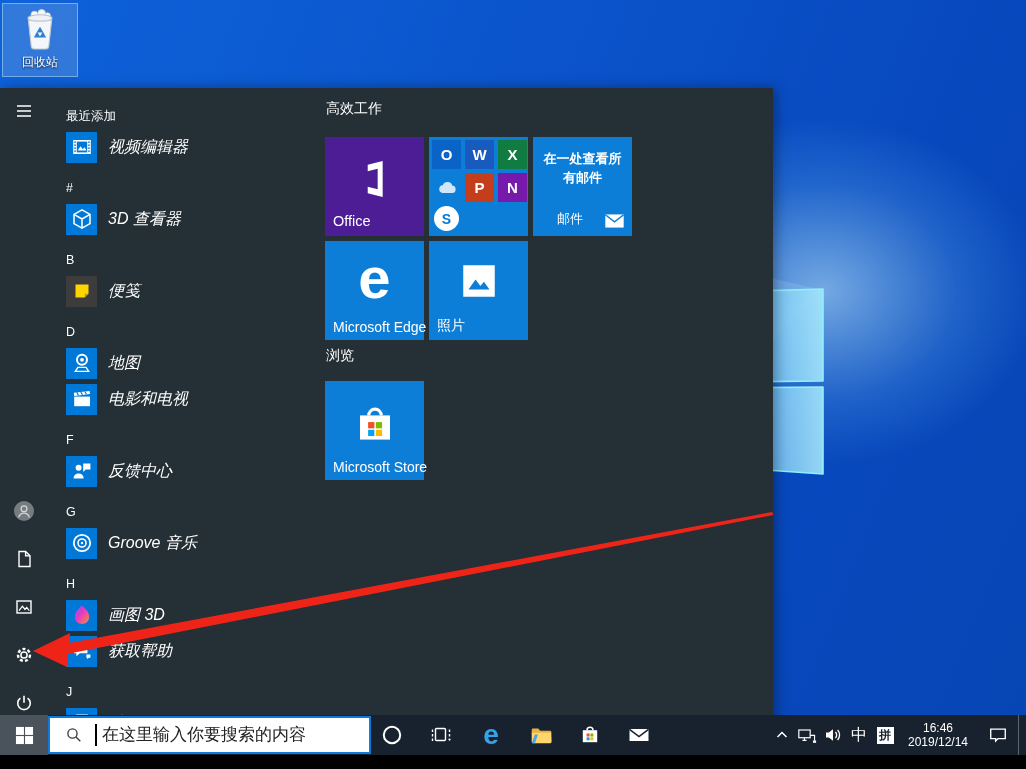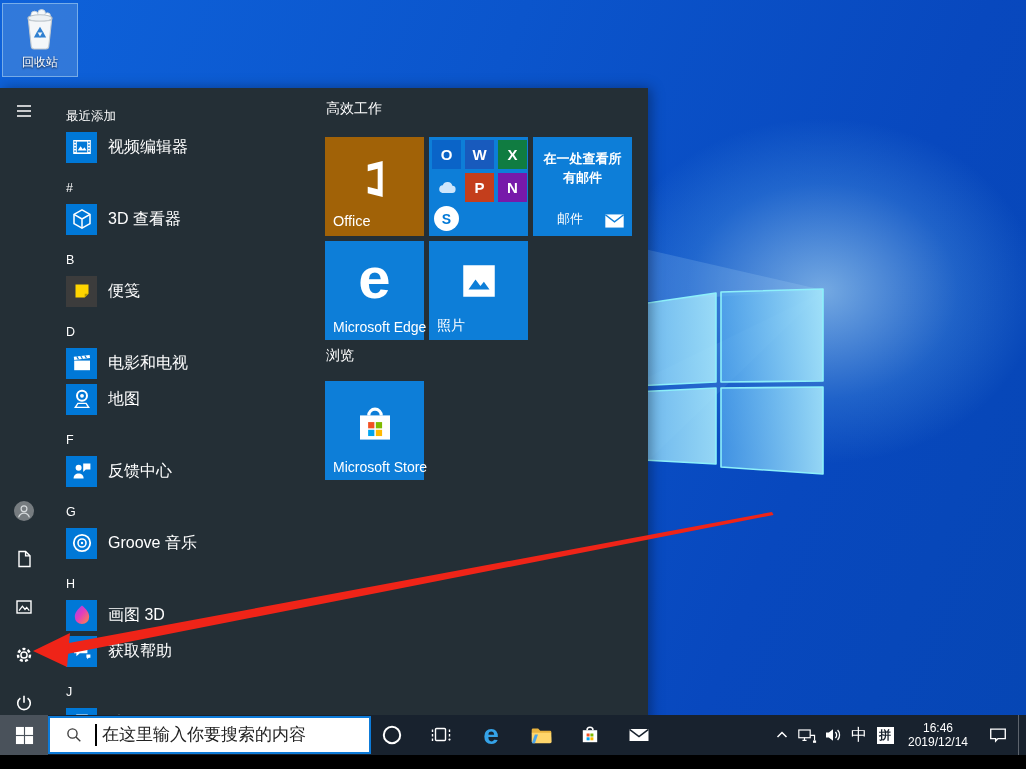--- a/index.html
+++ b/index.html
@@ -12,43 +12,43 @@
       radial-gradient(300px 240px at 823px 291px, rgba(205,248,255,.55), rgba(140,220,255,.18) 45%, rgba(140,220,255,0) 72%),
       linear-gradient(112deg,#0e62da 0%,#0b55cc 40%,#0848be 75%,#0646b4 100%);}
   .wallpaper{position:absolute;left:0;top:0;z-index:1;}
 
   .desktop-icon{position:absolute;left:2px;top:3px;width:76px;height:74px;z-index:2;
     display:flex;flex-direction:column;align-items:center;padding-top:3px;box-sizing:border-box;
     background:rgba(108,160,220,.38);border:1px solid rgba(150,195,240,.7);}
   .di-label{font-size:12px;color:#fff;text-shadow:0 1px 2px rgba(0,0,0,.85);margin-top:1px;}
 
   
-  .start-menu{position:absolute;left:0;top:88px;width:648px;height:641px;z-index:10;
+  .start-menu{position:absolute;left:0;top:88px;width:773px;height:641px;z-index:10;
     background:#242f36;box-shadow:3px 0 12px rgba(0,0,0,.35);}
 
   .rail{position:absolute;left:0;top:0;width:48px;height:100%;}
   .rail-btn{position:absolute;left:11px;width:26px;height:26px;display:flex;align-items:center;justify-content:center;cursor:pointer;}
   .rail-btn svg{width:20px;height:20px;}
   .rb-menu{top:10px;} .rb-user{top:410px;} .rb-docs{top:458px;} .rb-pics{top:506px;} .rb-settings{top:554px;} .rb-power{top:602px;}
 
   .app-list{position:absolute;left:48px;top:0;width:274px;height:100%;
     padding:18px 0 0 18px;box-sizing:border-box;overflow:hidden;}
   .app-header{height:20px;line-height:20px;font-size:12.5px;color:#fff;margin:13px 0 3px;cursor:pointer;}
   .app-header:first-child{margin-top:0;}
   .app-row{height:36px;display:flex;align-items:center;cursor:pointer;}
   .app-ic{width:31px;height:31px;background:#0078d7;display:flex;align-items:center;justify-content:center;flex:none;}
   .app-ic.dark{background:#3c3c3c;}
   .app-ic svg{width:24px;height:24px;display:block;}
-  .app-label{margin-left:11px;font-size:16px;color:#fff;white-space:nowrap;}
+  .app-label{margin-left:11px;font-size:16px;color:#fff;white-space:nowrap;font-style:italic;}
 
   .tiles{position:absolute;left:325px;top:0;width:323px;height:100%;}
   .tile-group-header{position:absolute;left:1px;font-size:14px;color:#fff;cursor:pointer;}
   .tgh1{top:12px;} .tgh2{top:259px;}
   .tile{position:absolute;width:99px;height:99px;background:#0d7ed8;cursor:pointer;}
-  .tile-office{left:0;top:49px;background:#a16207;}
+  .tile-office{left:0;top:49px;background:#4c1d95;}
   .tile-officeapps{left:104px;top:49px;}
   .tile-mail{left:208px;top:49px;}
   .tile-edge{left:0;top:153px;}
   .tile-photos{left:104px;top:153px;}
   .tile-store{left:0;top:293px;}
   .tile-label{position:absolute;left:8px;bottom:5px;font-size:14px;color:#fff;white-space:nowrap;}
   .tile-label.big{font-size:14.5px;bottom:7px;}
   .big-ic{position:absolute;left:50%;top:42%;transform:translate(-50%,-50%);}
   .edge-e{position:absolute;left:50%;top:37%;transform:translate(-50%,-50%);
     font-size:58px;font-weight:bold;color:#fff;line-height:1;}
@@ -212,36 +212,36 @@
               <path d="M5.5 5.5h13v9.2l-3.8 3.8H5.5z" fill="#ffd500"></path>
               <path d="M18.5 14.7h-3.8v3.8z" fill="#b59b00"></path>
             </svg>
           </span>
           <span class="app-label">便笺</span>
         </div>
         <div class="app-header">D</div>
         <div class="app-row">
           <span class="app-ic">
             <svg viewBox="0 0 24 24">
+              <circle cx="12" cy="8.8" r="5" fill="none" stroke="#fff" stroke-width="2"></circle>
+              <circle cx="12" cy="8.8" r="1.9" fill="#fff"></circle>
+              <path d="M7.9 16.4h8.2l2.6 4H5.3z" fill="none" stroke="#fff" stroke-width="1.4"></path>
+            </svg>
+          </span>
+          <span class="app-label">地图</span>
+        </div>
+        <div class="app-row">
+          <span class="app-ic">
+            <svg viewBox="0 0 24 24">
               <path d="M3.8 5.8 19.6 4l.4 3.1L4.2 8.9z" fill="#fff"></path>
               <path d="M6.8 5.4l1.7 2.8M10.8 5l1.7 2.8M14.8 4.5l1.7 2.8" stroke="#0078d7" stroke-width="1.2"></path>
               <rect x="4.2" y="9.6" width="15.8" height="9.6" fill="#fff"></rect>
             </svg>
           </span>
           <span class="app-label">电影和电视</span>
-        </div>
-        <div class="app-row">
-          <span class="app-ic">
-            <svg viewBox="0 0 24 24">
-              <circle cx="12" cy="8.8" r="5" fill="none" stroke="#fff" stroke-width="2"></circle>
-              <circle cx="12" cy="8.8" r="1.9" fill="#fff"></circle>
-              <path d="M7.9 16.4h8.2l2.6 4H5.3z" fill="none" stroke="#fff" stroke-width="1.4"></path>
-            </svg>
-          </span>
-          <span class="app-label">地图</span>
         </div>
         <div class="app-header">F</div>
         <div class="app-row">
           <span class="app-ic">
             <svg viewBox="0 0 24 24">
               <circle cx="8.6" cy="8.8" r="3" fill="#fff"></circle>
               <path d="M3.6 19.4c0-3 2.2-4.9 5-4.9s5 1.9 5 4.9z" fill="#fff"></path>
               <path d="M13.2 4.6h7.2v6h-4.6l-2.6 2.4z" fill="#fff"></path>
             </svg>
           </span>

